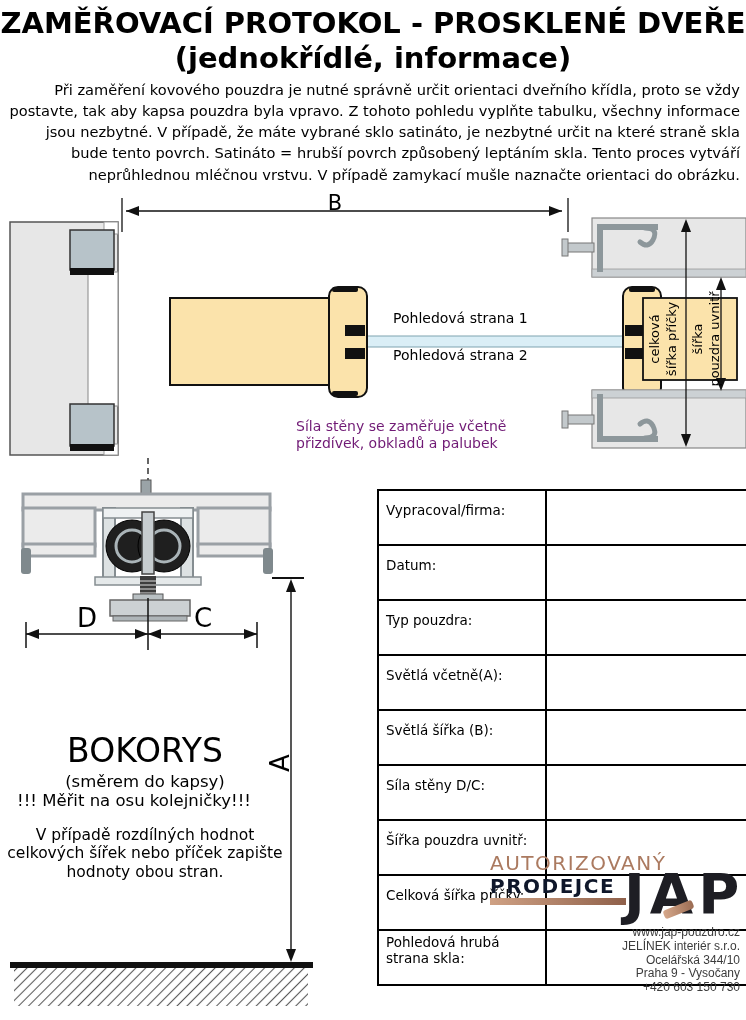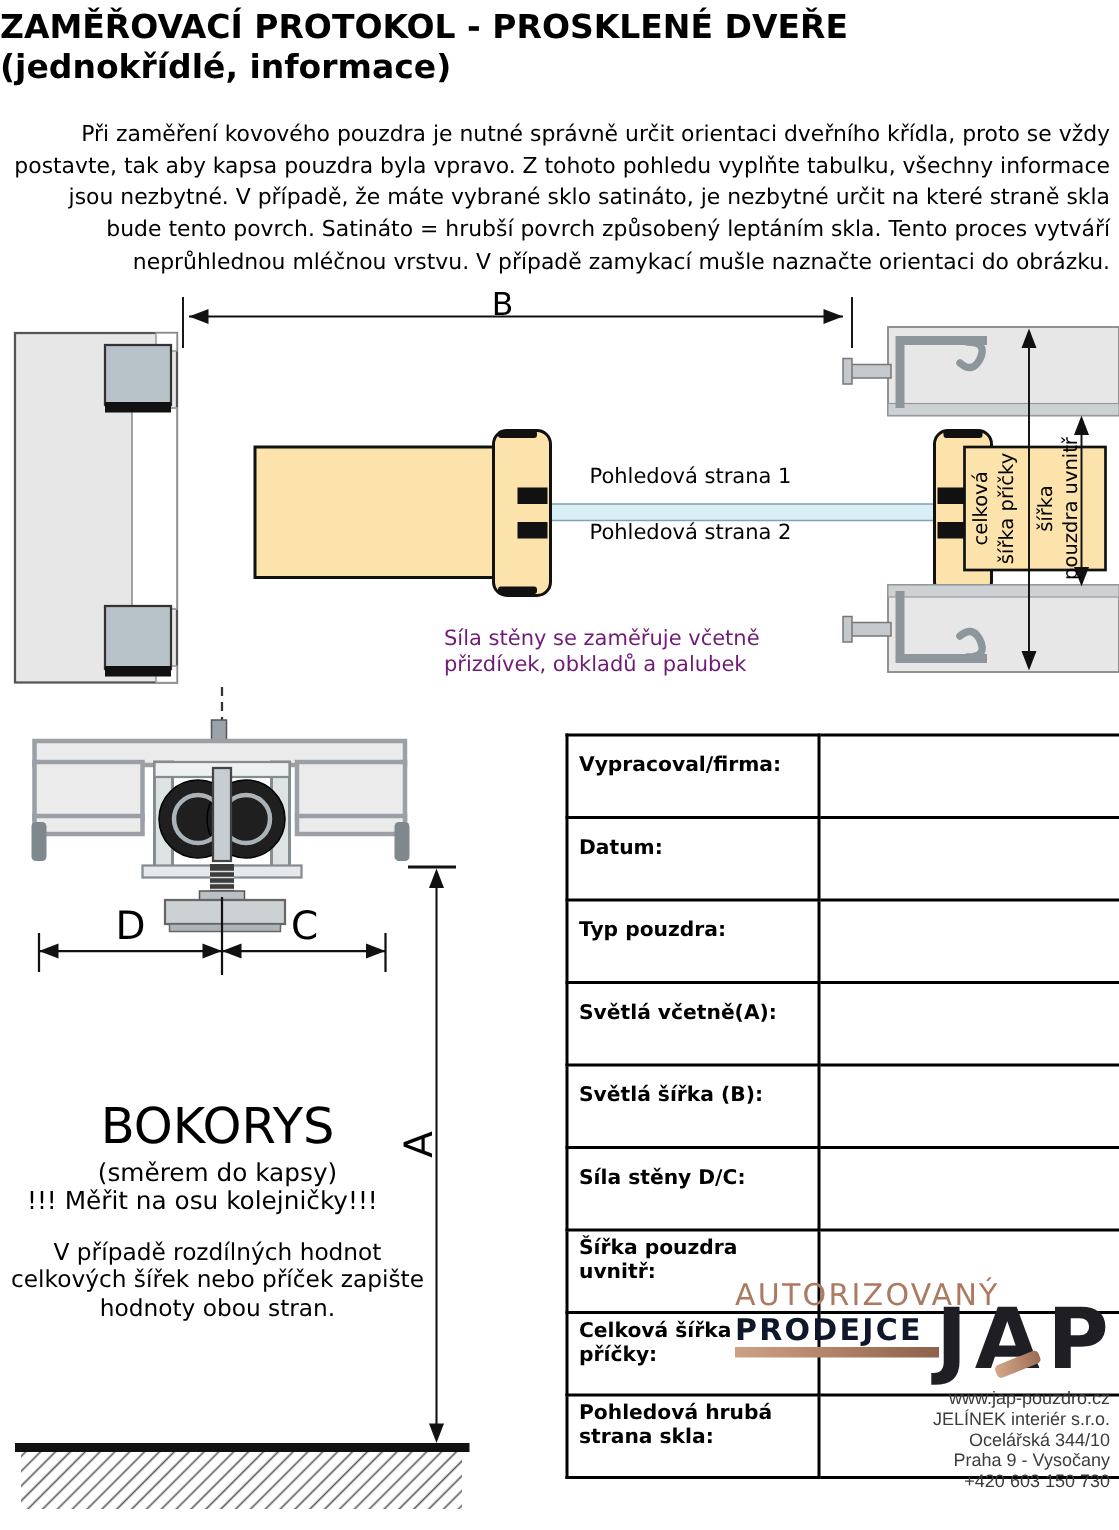--- a/index.html
+++ b/index.html
@@ -2,48 +2,48 @@
 <html><head>
 <meta charset="utf-8">
 <style>
   html,body{margin:0;padding:0;background:#fff;}
   .page{position:relative;width:746px;height:1020px;background:#fff;overflow:hidden;
         font-family:"DejaVu Sans",sans-serif;color:#000;}
   .abs{position:absolute;}
   .pre{white-space:pre-line;}
 
   
-  .title{left:0;top:6px;width:746px;text-align:left;font-weight:bold;font-size:22px;line-height:1.22;}
+  .title{left:0;top:6px;width:746px;text-align:center;font-weight:bold;font-size:29px;line-height:1.22;}
   .intro{left:7px;top:79px;width:733px;font-size:14.6px;line-height:1.45;text-align:right;}
 
   
   svg.art{left:0;top:0;}
 
   
   .dimB{left:318px;top:191px;width:34px;text-align:center;font-size:21px;}
   .face1{left:393px;top:310px;font-size:14px;}
   .face2{left:393px;top:347px;font-size:14px;}
   .rednote{left:296px;top:418px;font-size:14px;line-height:1.22;color:#701a75;}
   .vlab{font-size:13px;line-height:1.3;text-align:center;transform:translate(-50%,-50%) rotate(-90deg);width:max-content;}
   .vlab1{left:664px;top:339px;}
   .vlab2{left:707px;top:339px;}
   .dimD{left:68px;top:603px;width:38px;text-align:center;font-size:26px;}
   .dimC{left:184px;top:603px;width:38px;text-align:center;font-size:26px;}
   .dimA{left:280px;top:763px;font-size:26px;transform:translate(-50%,-50%) rotate(-90deg);}
 
   
   .bok-h{left:0;top:731px;width:290px;text-align:center;font-size:33px;}
   .bok-s1{left:0;top:772px;width:290px;text-align:center;font-size:16.5px;}
-  .bok-s2{left:0;top:791px;width:268px;font-size:16.5px;padding-left:18px;}
+  .bok-s2{left:0;top:791px;width:268px;text-align:center;font-size:16.5px;}
   .bok-note{left:0;top:826px;width:290px;text-align:center;font-size:15.5px;line-height:1.18;}
 
   
   table.form{position:absolute;left:377px;top:489px;width:360px;border-collapse:collapse;table-layout:fixed;}
   table.form td{border:2px solid #000;height:35px;vertical-align:middle;background:#fff;}
-  td.flabel{width:156px;font-weight:bold;font-size:13.5px;line-height:1.12;padding:2px 3px 16px 7px;}
+  td.flabel{width:156px;font-weight:normal;font-size:13.5px;line-height:1.12;padding:2px 3px 16px 7px;}
   td.fvalue{width:200px;}
 
   
   .auth1{left:490px;top:851px;font-size:20px;font-weight:normal;letter-spacing:1.5px;color:#ab7a60;}
   .auth2{left:490px;top:874px;font-size:20px;font-weight:bold;letter-spacing:1.5px;color:#0f172a;}
   .authbar{left:490px;top:898px;width:136px;height:7px;background:linear-gradient(90deg,#cfa184,#8f604a);}
   .japlogo{left:624px;top:866px;font-size:56px;font-weight:bold;letter-spacing:5px;color:#1e1e24;line-height:1;}
   .japswoosh{left:663px;top:905px;width:31px;height:9px;border-radius:3px;
              background:linear-gradient(100deg,#d7a98c,#9a6b52);transform:rotate(-22deg);}
   .contacts{left:440px;top:926px;width:300px;text-align:right;font-family:"Liberation Sans",sans-serif;

